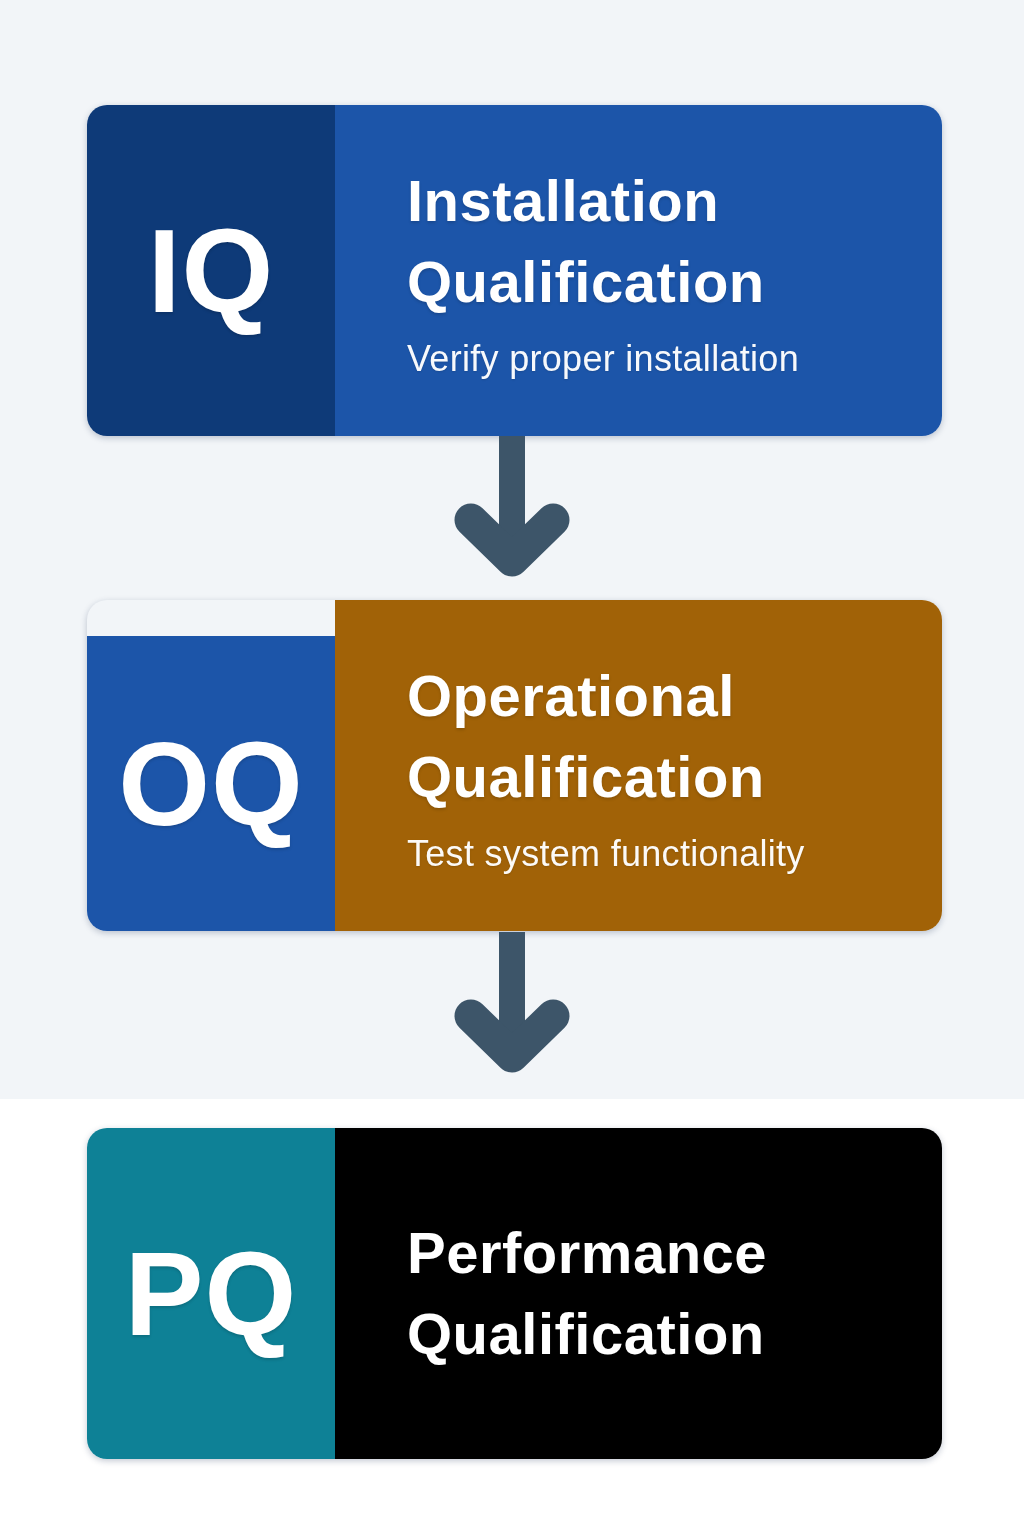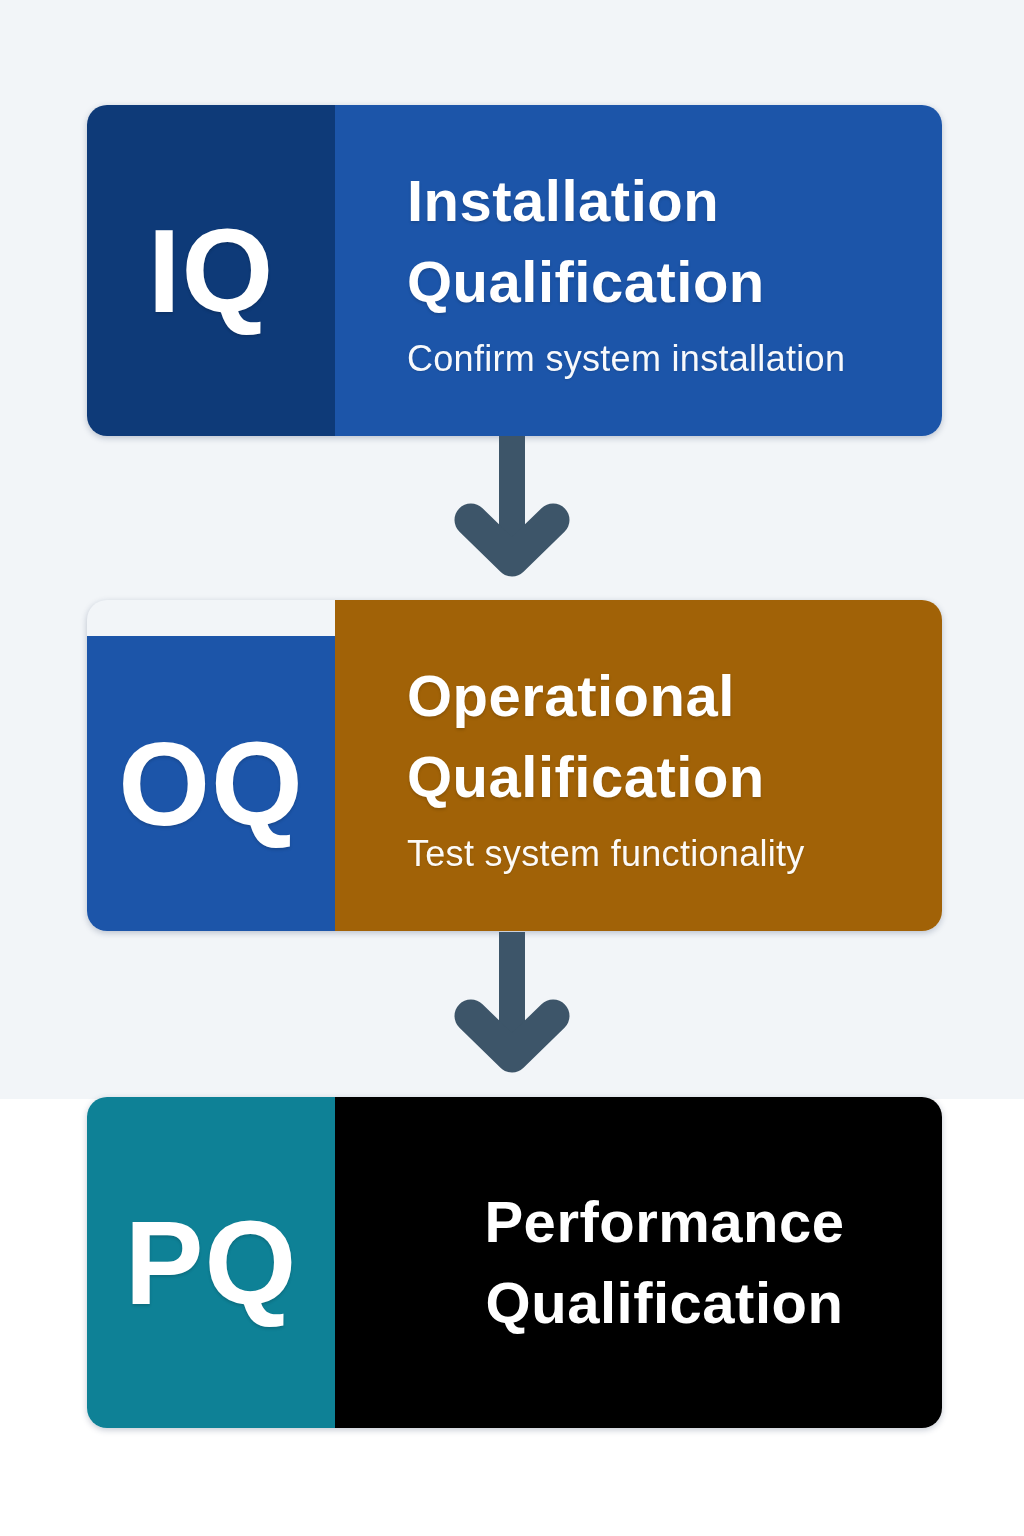--- a/index.html
+++ b/index.html
@@ -22,21 +22,21 @@
     left: 87px;
     width: 855px;
     height: 331px;
     border-radius: 20px;
     display: flex;
     box-shadow: 0 2px 6px rgba(20, 40, 80, 0.25);
     overflow: hidden;
   }
   .card-1 { top: 105px; }
   .card-2 { top: 600px; }
-  .card-3 { top: 1097px; text-align: center; }
+  .card-3 { top: 1128px; }
 
   .abbr-panel {
     width: 248px;
     flex: 0 0 248px;
     display: flex;
     align-items: center;
     justify-content: center;
   }
   .stage-abbr {
     color: #ffffff;
@@ -91,21 +91,21 @@
 
   <div class="stage-card card-1">
     <div class="abbr-panel" style="background-color: rgb(14, 58, 120);">
       <div class="stage-abbr">IQ</div>
     </div>
     <div class="content-panel" style="background-color: rgb(28, 85, 169);">
       <div class="stage-title">
         <div>Installation</div>
         <div>Qualification</div>
       </div>
-      <div class="stage-subtitle">Confirm system installation</div>
+      <div class="stage-subtitle">Verify proper installation</div>
     </div>
   </div>
 
   <div class="down-arrow arrow-1" style="color: rgb(61, 85, 105);">
     <svg viewBox="0 0 120 152" xmlns="http://www.w3.org/2000/svg" aria-hidden="true">
       <line x1="60" y1="0" x2="60" y2="116" stroke="currentColor" stroke-width="26"></line>
       <polyline points="19,84 60,124 101,84" fill="none" stroke="currentColor" stroke-width="33" stroke-linecap="round" stroke-linejoin="round"></polyline>
     </svg>
   </div>
 

